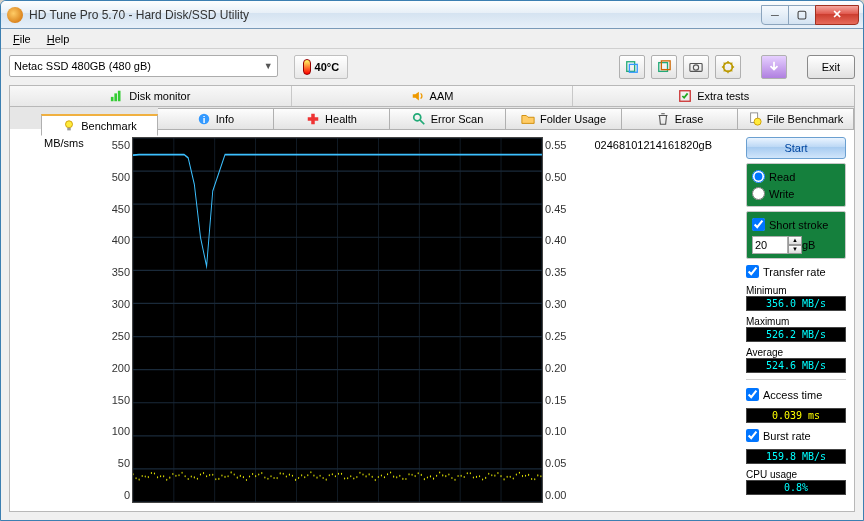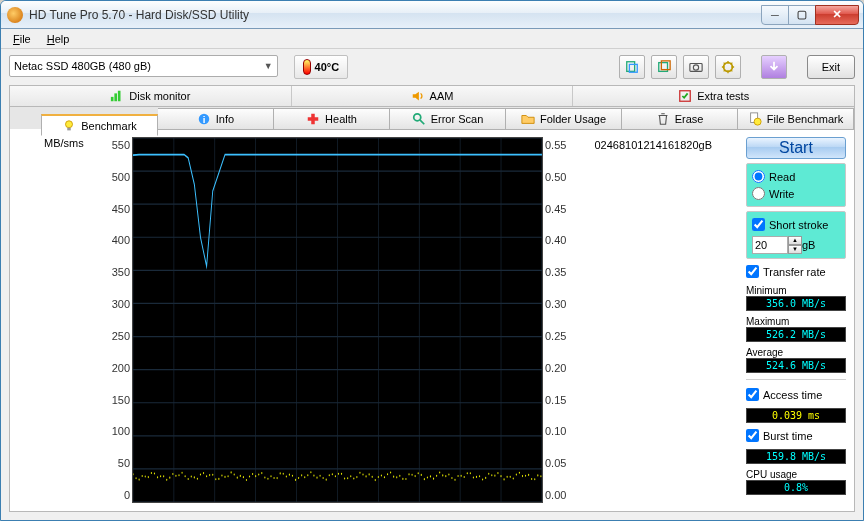--- a/index.html
+++ b/index.html
@@ -33,22 +33,22 @@
 .tab2:first-child { border-left: 1px solid #b0b0b0; }
 .mainpanel { flex: 1; margin: 0 8px 8px 8px; border: 1px solid #b8b8b8; border-top: none; background: #fff; display: flex; padding: 8px; gap: 8px; }
 .chartarea { flex: 1; display: flex; flex-direction: row; }
 .chartlabels { display: flex; justify-content: space-between; font-size: 11px; padding: 0 6px; }
 .chartbox { flex: 1; position: relative; display: flex; }
 .yaxis-l, .yaxis-r { display: flex; flex-direction: column; justify-content: space-between; padding: 2px 2px; font-size: 10px; color: #333; text-align: right; }
 .yaxis-r { text-align: left; }
 .plot { flex: 1; background: #000; border: 1px solid #444; position: relative; }
 .xaxis { display: flex; justify-content: space-between; font-size: 10px; padding: 2px 0; margin-left: 26px; margin-right: 26px; }
 .sidepanel { width: 100px; display: flex; flex-direction: column; gap: 4px; }
-.startbtn { height: 22px; background: linear-gradient(#eaf4ff,#bcd8f5 45%,#a7cbf0 46%,#d0e5fb); border: 1px solid #6a9fd0; border-radius: 3px; cursor: pointer; display: flex; align-items: center; justify-content: center; color: #0046a0; font-size: 16px; }
-.groupbox { border: 1px solid #c8c8c8; padding: 4px 5px; background: #5eead4; border-radius: 2px; }
+.startbtn { height: 22px; background: linear-gradient(#eaf4ff,#bcd8f5 45%,#a7cbf0 46%,#d0e5fb); border: 1px solid #6a9fd0; border-radius: 3px; cursor: pointer; display: flex; align-items: center; justify-content: center; color: #0046a0; font-size: 11px; }
+.groupbox { border: 1px solid #c8c8c8; padding: 4px 5px; background: #15803d; border-radius: 2px; }
 .radio, .check { display: flex; align-items: center; gap: 4px; height: 17px; cursor: pointer; }
 .radio input, .check input { margin: 0; }
 .spinrow { display: flex; align-items: center; gap: 0; margin-top: 3px; }
 .spinrow input { width: 36px; height: 18px; border: 1px solid #acacac; padding: 0 2px; }
 .spinbtns { display:flex; flex-direction:column; }
 .spinbtns div { width:14px; height:9px; border:1px solid #999; background:linear-gradient(#fff,#ddd); font-size:6px; text-align:center; line-height:7px; cursor:pointer; }
 .stat { margin-top: 1px; }
 .stat .lbl { font-size: 10px; }
 .stat .val { background: #000; color: #0ff; text-align: center; font-family: monospace; font-size: 10px; padding: 1px 0; border: 1px solid #444; }
 .stat .val.yellow { color: #ff0; }
@@ -459,21 +459,21 @@
       <label class="check">
           <input type="checkbox" checked="" style="">
           <span>Access time</span>
         </label>
       <div class="stat">
         <div class="val yellow">0.039 ms</div>
       </div>
 
       <label class="check">
           <input type="checkbox" checked="" style="">
-          <span>Burst time</span>
+          <span>Burst rate</span>
         </label>
       <div class="stat">
         <div class="val">159.8 MB/s</div>
       </div>
 
       <div class="stat">
         <div class="lbl">CPU usage</div>
         <div class="val">0.8%</div>
       </div>
     </div>

